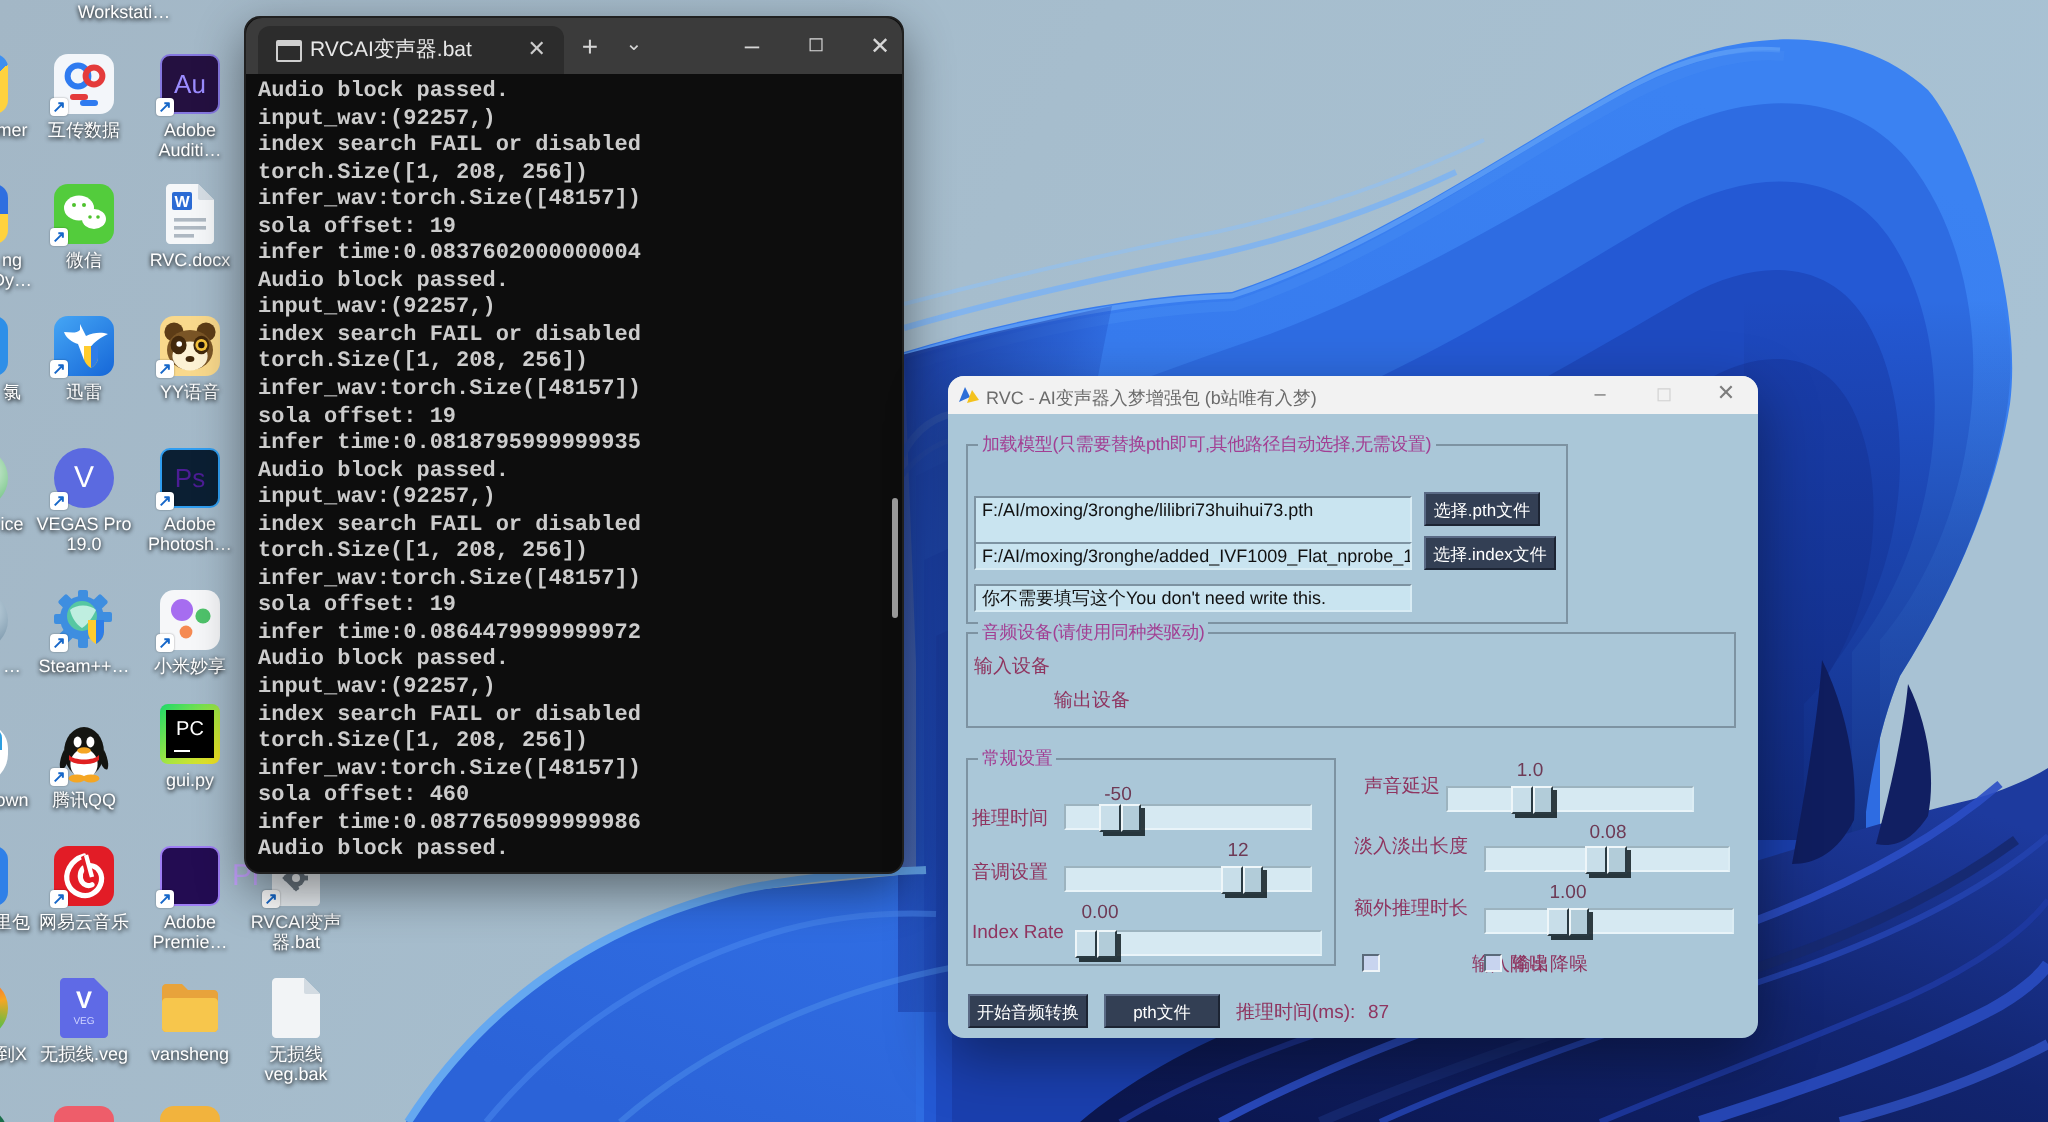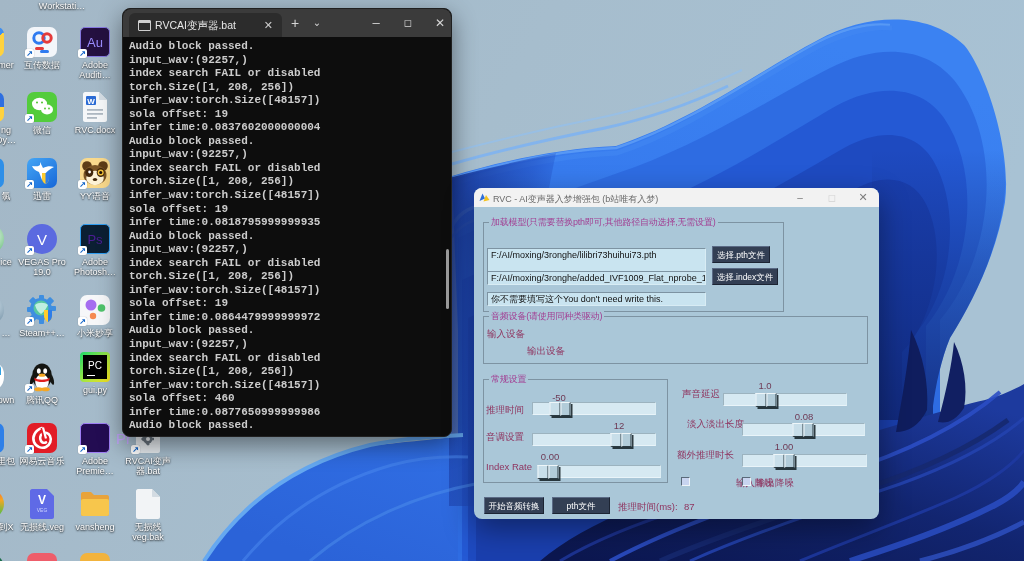--- a/index.html
+++ b/index.html
@@ -532,21 +532,21 @@
         <span class="h2"></span>
       </div>
 
   <div class="lab" style="left:208px;top:201px;">声音延迟</div>
   <div class="val" style="left:291px;top:193px;">1.0</div>
   <div class="sld" style="left:249px;top:205px;width:124px;height:13px;"></div>
   <div class="hnd" style="left:292px;top:205px;">
         <span class="h1"></span>
         <span class="h2"></span>
       </div>
-  <div class="lab" style="left:203px;top:231px;margin-left:10px;">淡入淡出长度</div>
+  <div class="lab" style="left:203px;top:231px;">淡入淡出长度</div>
   <div class="val" style="left:330px;top:224px;">0.08</div>
   <div class="sld" style="left:268px;top:235px;width:123px;height:13px;"></div>
   <div class="hnd" style="left:329px;top:235px;">
         <span class="h1"></span>
         <span class="h2"></span>
       </div>
   <div class="lab" style="left:203px;top:262px;">额外推理时长</div>
   <div class="val" style="left:310px;top:254px;">1.00</div>
   <div class="sld" style="left:268px;top:266px;width:125px;height:13px;"></div>
   <div class="hnd" style="left:310px;top:266px;">

